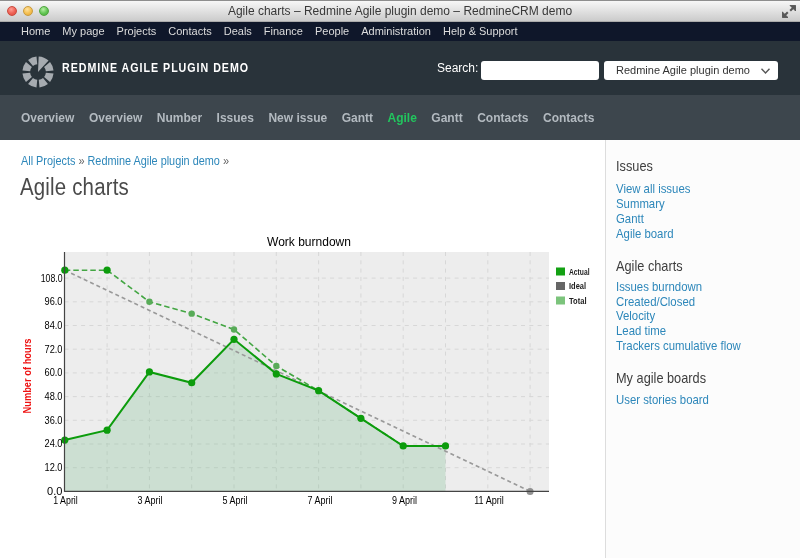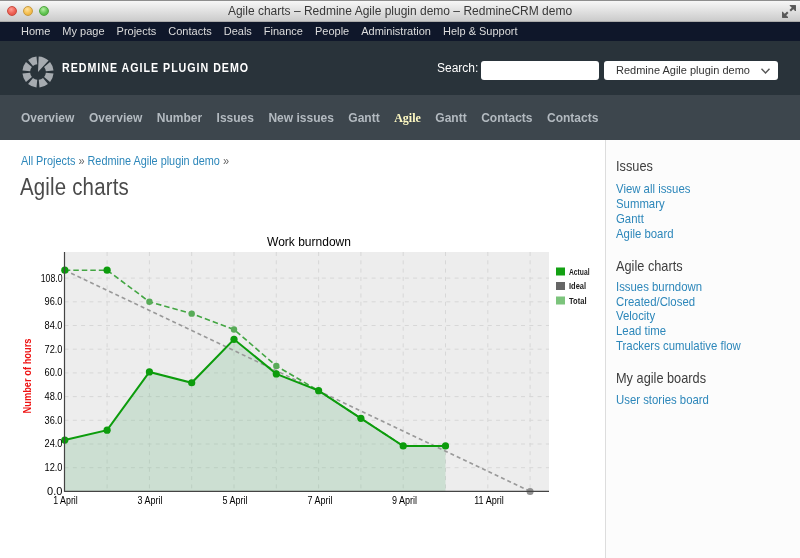--- a/index.html
+++ b/index.html
@@ -17,21 +17,21 @@
 .topmenu .rgt { position:absolute; right:29px; top:0; }
 .header { position:absolute; left:0; top:41px; width:800px; height:54px; background:#29333a; }
 .logo { position:absolute; left:22px; top:56px; }
 .brand { transform:scaleX(0.82); transform-origin:left center; position:absolute; left:62px; top:41px; height:54px; line-height:54px; color:#fff; font-size:13px; font-weight:bold; letter-spacing:1.2px; }
 .srchlbl { position:absolute; left:437px; top:41px; height:44px; line-height:54px; color:#fff; font-size:12px; }
 .srchbox { position:absolute; left:481px; top:61px; width:118px; height:19px; background:#fff; border-radius:3px; }
 .projsel { position:absolute; left:604px; top:61px; width:174px; height:19px; background:#fff; border-radius:3px; font-size:11px; color:#333; line-height:19px; padding-left:12px; }
 .projsel svg { position:absolute; right:8px; top:7px; }
 .tabs { position:absolute; left:0; top:95px; width:800px; height:45px; background:#3d464d; font-size:12px; font-weight:bold; color:#b3bac0; line-height:47px; }
 .tabs span { margin-right:14.5px; }
-.tabs .act { color:#fef9c3;font-family:Liberation Serif, serif; }
+.tabs .act { color:#22c55e; }
 .crumb { transform:scaleX(0.87); transform-origin:left top; position:absolute; left:21px; top:154px; font-size:12.5px; color:#666; }
 .crumb a { color:#2d87ba; text-decoration:none; }
 h2.page { transform:scaleX(0.87); transform-origin:left top; position:absolute; left:20px; top:173.5px; font-size:23.5px; font-weight:normal; color:#4a4a4a; letter-spacing:0.2px; }
 .sidebar { position:absolute; left:605px; top:140px; width:195px; height:418px; background:#fcfcfc; border-left:1px solid #ddd; }
 .sidebar h3 { transform:scaleX(0.85); transform-origin:left top; position:absolute; left:9.5px; font-size:15px; font-weight:normal; color:#3e3e3e; }
 .sidebar a { transform:scaleX(0.875); transform-origin:left top; position:absolute; left:9.5px; font-size:13px; color:#2d87ba; text-decoration:none; white-space:nowrap; }
 .chart { position:absolute; left:0; top:230px; }
 </style>
 </head>
 <body>
@@ -57,21 +57,21 @@
     <path fill="#a6abb0" d="M16,16 L16.68,0.41 A15.6,15.6 0 0 1 26.54,4.50 Z M28.04,6.08 A15.6,15.6 0 0 1 31.53,14.50 L23.86,15.24 A7.9,7.9 0 0 0 22.10,10.97 Z M31.53,17.50 A15.6,15.6 0 0 1 28.04,25.92 L22.10,21.03 A7.9,7.9 0 0 0 23.86,16.76 Z M25.92,28.04 A15.6,15.6 0 0 1 17.50,31.53 L16.76,23.86 A7.9,7.9 0 0 0 21.03,22.10 Z M14.50,31.53 A15.6,15.6 0 0 1 6.08,28.04 L10.97,22.10 A7.9,7.9 0 0 0 15.24,23.86 Z M3.96,25.92 A15.6,15.6 0 0 1 0.47,17.50 L8.14,16.76 A7.9,7.9 0 0 0 9.90,21.03 Z M0.47,14.50 A15.6,15.6 0 0 1 3.96,6.08 L9.90,10.97 A7.9,7.9 0 0 0 8.14,15.24 Z M6.08,3.96 A15.6,15.6 0 0 1 14.50,0.47 L15.24,8.14 A7.9,7.9 0 0 0 10.97,9.90 Z"></path>
   </svg>
 <div class="brand">REDMINE AGILE PLUGIN DEMO</div>
 <div class="srchlbl">Search:</div>
 <div class="srchbox"></div>
 <div class="projsel">Redmine Agile plugin demo
   <svg width="9" height="6" viewBox="0 0 9 6">
       <path d="M0.5,0.8 L4.5,5 L8.5,0.8" fill="none" stroke="#555" stroke-width="1.4"></path>
     </svg>
 </div>
-<div class="tabs"><span style="margin-left:21px">Overview</span><span>Overview</span><span>Number</span><span>Issues</span><span>New issues</span><span>Gantt</span><span class="act">Agile</span><span>Gantt</span><span>Contacts</span><span>Contacts</span></div>
+<div class="tabs"><span style="margin-left:21px">Overview</span><span>Overview</span><span>Number</span><span>Issues</span><span>New issue</span><span>Gantt</span><span class="act">Agile</span><span>Gantt</span><span>Contacts</span><span>Contacts</span></div>
 <div class="crumb"><a>All Projects</a> » <a>Redmine Agile plugin demo</a> »</div>
 <h2 class="page">Agile charts</h2>
 <div class="sidebar">
   <h3 style="top:17px">Issues</h3>
   <a style="top:41px">View all issues</a>
   <a style="top:56px">Summary</a>
   <a style="top:71px">Gantt</a>
   <a style="top:86px">Agile board</a>
   <h3 style="top:117px">Agile charts</h3>
   <a style="top:139px">Issues burndown</a>

